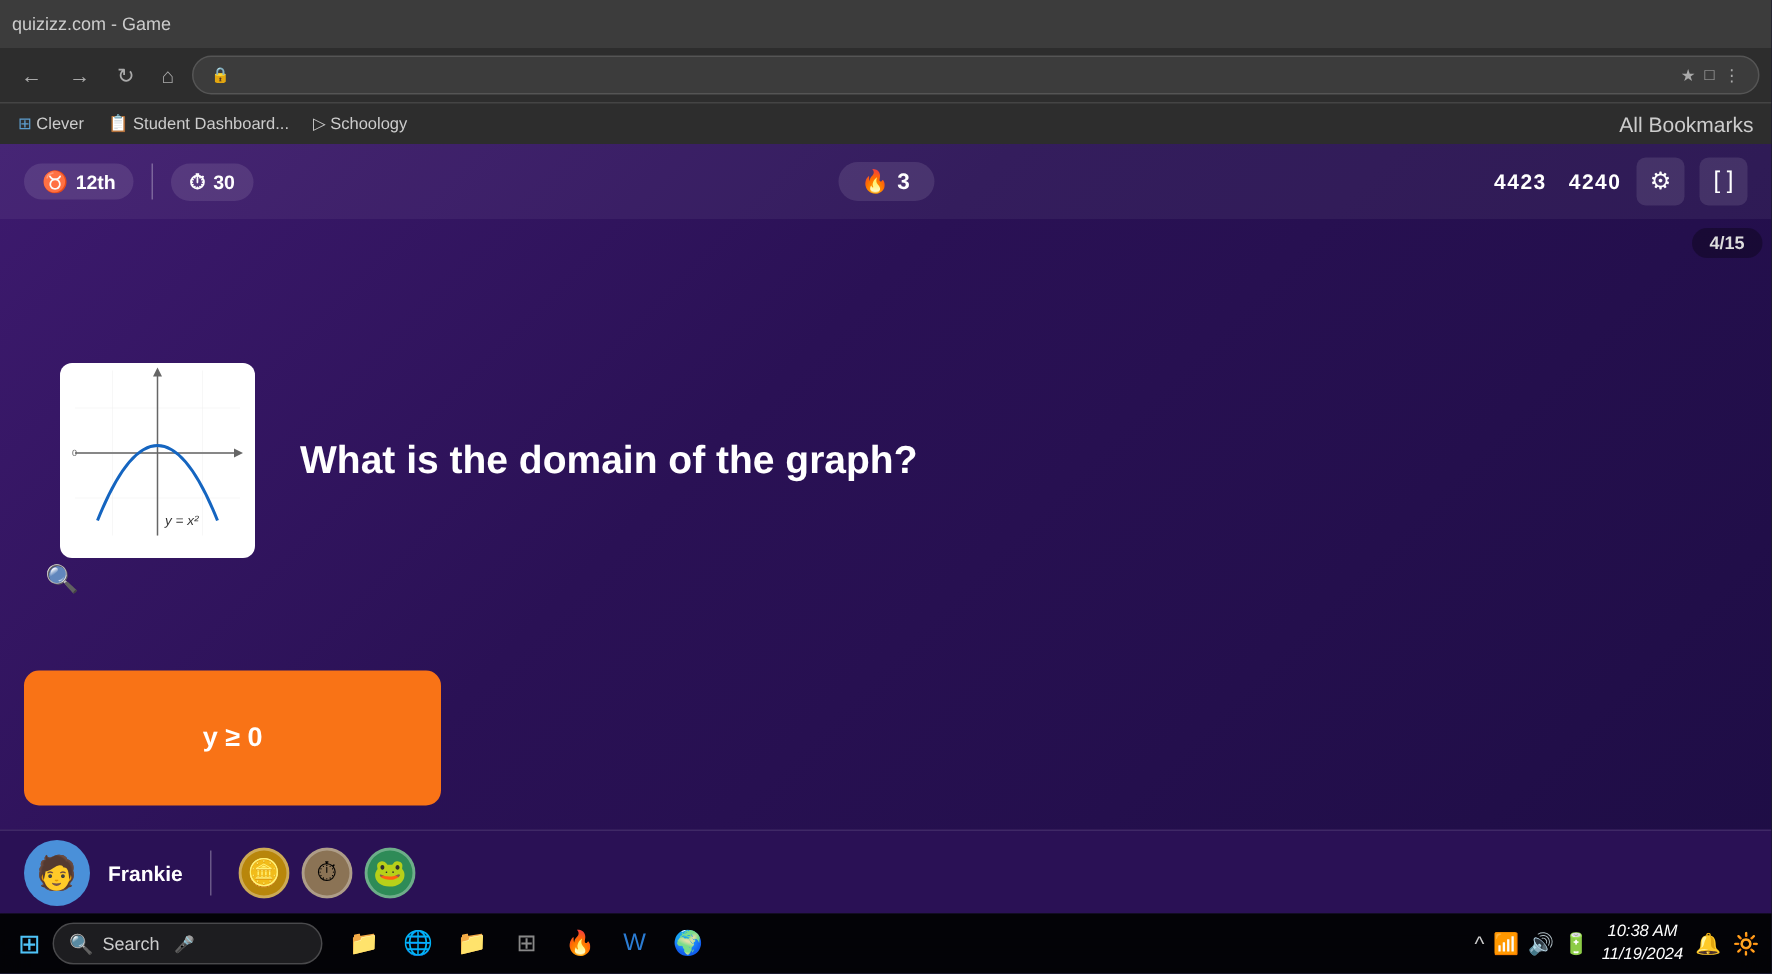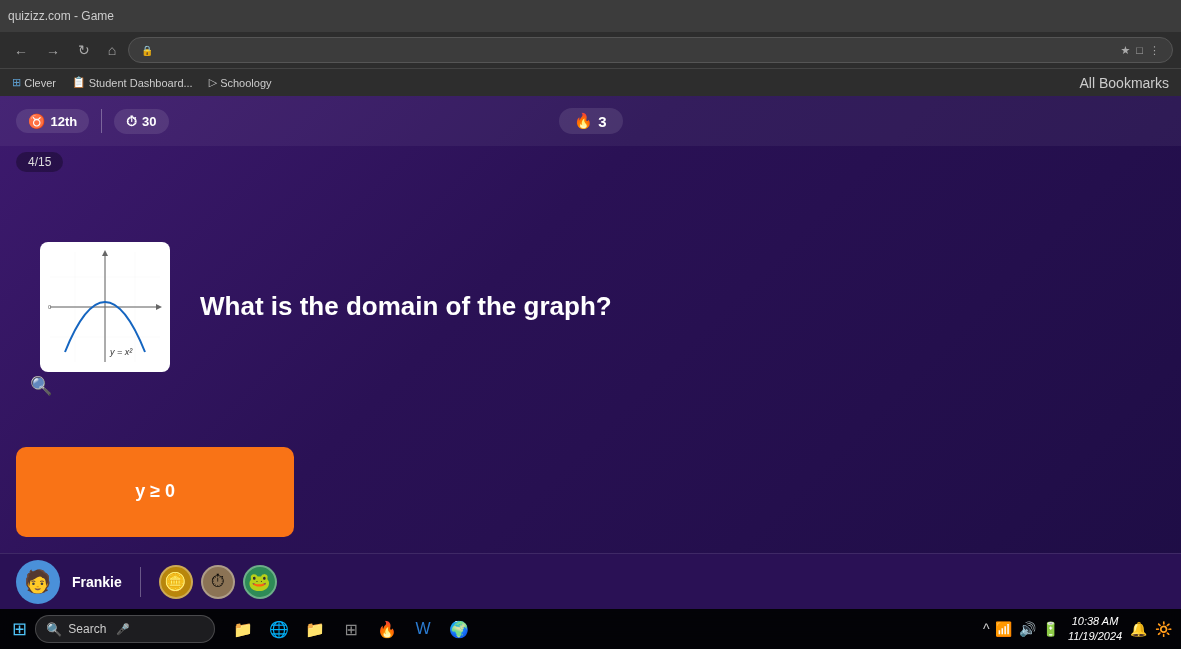--- a/index.html
+++ b/index.html
@@ -164,22 +164,23 @@
       align-items: center;
       justify-content: center;
       cursor: pointer;
       color: white;
       font-size: 16px;
     }
 
     
     .progress-area {
       display: flex;
-      justify-content: flex-start;
-      padding: 6px 16px;
+      justify-content: flex-end;
+      padding: 6px 6px;
+      font-weight: bold;
     }
 
     .progress-pill {
       background: rgba(0,0,0,0.3);
       border-radius: 12px;
       padding: 3px 12px;
       color: #ddd;
       font-size: 12px;
     }
 
@@ -196,21 +197,20 @@
       position: relative;
       flex-shrink: 0;
     }
 
     .graph-image {
       width: 130px;
       height: 130px;
       background: white;
       border-radius: 8px;
       display: flex;
-      align-items: center;
       justify-content: center;
       position: relative;
       overflow: hidden;
     }
 
     .zoom-icon {
       position: absolute;
       bottom: -25px;
       left: -10px;
       color: white;
@@ -454,20 +454,33 @@
     <div class="badge">
       <span class="badge-icon">⏱</span>
       <span>30</span>
     </div>
 
     <div class="fire-badge">
       <span>🔥</span>
       <span>3</span>
     </div>
 
+    <div class="score-area">
+      <span class="score-display">
+        <span>4423</span>
+        &nbsp;
+        <span>4240</span>
+      </span>
+      <button class="icon-btn">
+        <span>⚙</span>
+      </button>
+      <button class="icon-btn">
+        <span>[ ]</span>
+      </button>
+    </div>
   </div>
 
   <div class="progress-area">
     <div class="progress-pill">
       <span>4/15</span>
     </div>
   </div>
 
   <div class="question-area">
     <div class="graph-container">

